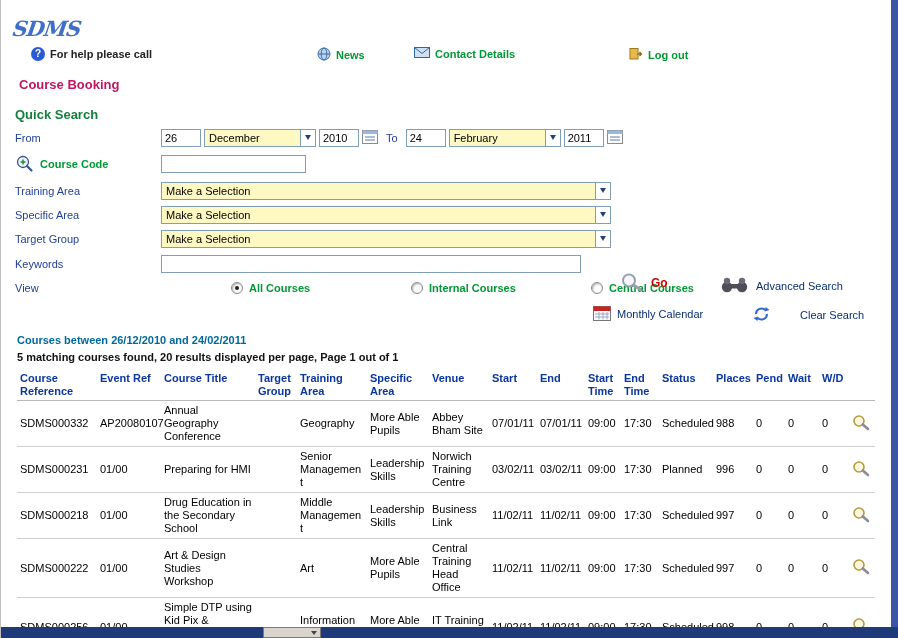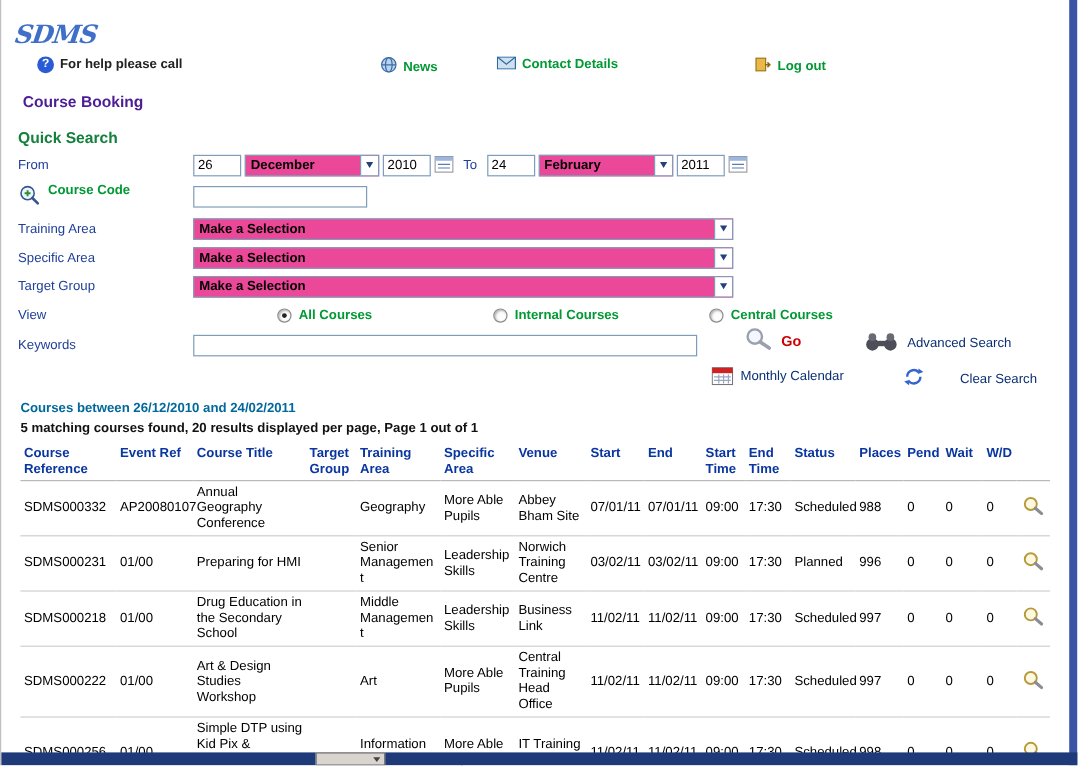--- a/index.html
+++ b/index.html
@@ -11,31 +11,31 @@
   .logo { position:absolute; left:12px; top:16px; font-family:"DejaVu Serif", serif; font-style:italic; font-weight:bold; font-size:21px; color:#3f6fc8; letter-spacing:-1px; transform:skewX(-8deg); }
   .nav { position:absolute; left:62px; top:24px; width:696px; height:17px; display:flex; gap:2px; }
   .nav-item { flex:1; background:#1e3a78; color:#fff; font-weight:bold; font-size:11px; text-align:center; line-height:17px; cursor:pointer; }
 
   
   .hgroup { position:absolute; top:47px; display:inline-flex; align-items:center; gap:5px; font-weight:bold; }
   .help-icon { display:inline-block; width:14px; height:14px; border-radius:50%; background:#2a5bd7; color:#fff; font-size:10px; font-weight:bold; text-align:center; line-height:14px; }
   .green { color:#009933; }
   .dark { color:#222; }
 
-  .page-title { position:absolute; left:18px; top:77px; font-size:13px; font-weight:bold; color:#4c1d95; }
+  .page-title { position:absolute; left:18px; top:77px; font-size:13px; font-weight:bold; color:#be185d; }
   .quick-title { position:absolute; left:14px; top:107px; font-size:13px; font-weight:bold; color:#15803d; }
 
   
   .form { position:absolute; left:14px; top:128px; width:660px; }
   .frow { display:flex; align-items:center; margin-bottom:5px; min-height:19px; }
   .flabel { width:146px; color:#1f3f99; flex:none; }
-  .ccode-label { display:inline-flex; align-items:flex-start; gap:4px; }
+  .ccode-label { display:inline-flex; align-items:center; gap:4px; }
   input.txt { height:18px; border:1px solid #7f9db9; font-family:"Liberation Sans",sans-serif; font-size:11px; padding:1px 3px; background:#fff; }
   .w-day { width:40px; } .w-year { width:40px; } .w-code { width:145px; } .w-key { width:420px; }
-  .combo { display:inline-flex; height:18px; border:1px solid #7f9db9; background:#ec4899; align-items:stretch;font-weight:bold; }
+  .combo { display:inline-flex; height:18px; border:1px solid #7f9db9; background:#fef9c3; align-items:stretch; }
   .combo .val { padding:2px 4px; white-space:nowrap; overflow:hidden; }
   .combo-btn { width:15px; flex:none; border-left:1px solid #7f9db9; background:#fff; display:flex; align-items:center; justify-content:center; cursor:pointer; }
   .combo-btn::after { content:''; border-left:3.5px solid transparent; border-right:3.5px solid transparent; border-top:5px solid #23407c; }
   .combo.month { width:112px; } .combo.month .val { flex:1; }
   .combo.big { width:450px; } .combo.big .val { flex:1; } .gap-sm { width:3px; flex:none; }
   .to-label { color:#1f3f99; margin:0 8px; }
   .cal-icon { margin-left:3px; cursor:pointer; }
 
   
   .view-controls { display:flex; padding-left:70px; }
@@ -178,41 +178,41 @@
     </div>
 
     <div class="frow" data-name="target-group-row">
       <span class="flabel" data-name="target-group-label">Target Group</span>
       <span class="combo big" data-name="target-group-select">
         <span class="val" data-name="target-group-value">Make a Selection</span>
         <span class="combo-btn" data-name="chevron-down-icon"></span>
       </span>
     </div>
 
+    <div class="frow" style="margin-top:6px;" data-name="keywords-row">
+      <span class="flabel" data-name="keywords-label">Keywords</span>
+      <input class="txt w-key" data-name="keywords-input" value="" style="">
+    </div>
+
     <div class="frow" data-name="view-row">
       <span class="flabel" data-name="view-label">View</span>
       <span class="view-controls">
         <span class="radio-group" data-name="radio-all-courses">
           <span class="radio selected" data-name="radio-selected-icon"></span>
           <span class="radio-label" data-name="all-courses-label">All Courses</span>
         </span>
         <span class="radio-group" data-name="radio-internal-courses">
           <span class="radio" data-name="radio-icon"></span>
           <span class="radio-label" data-name="internal-courses-label">Internal Courses</span>
         </span>
         <span class="radio-group" data-name="radio-central-courses">
           <span class="radio" data-name="radio-icon"></span>
           <span class="radio-label" data-name="central-courses-label">Central Courses</span>
         </span>
       </span>
-    </div>
-
-    <div class="frow" style="margin-top:6px;" data-name="keywords-row">
-      <span class="flabel" data-name="keywords-label">Keywords</span>
-      <input class="txt w-key" data-name="keywords-input" value="" style="">
     </div>
   </div>
 
   <span class="action" style="left:618px; top:272px;" data-name="go-button">
     <span data-name="go-magnifier-icon"><svg width="26" height="20">
           <circle cx="10" cy="8.5" r="6" fill="#f4f7ff" stroke="#9aa0ad" stroke-width="2"></circle>
           <line x1="14.5" y1="13" x2="22" y2="18" stroke="#9aa0ad" stroke-width="3" stroke-linecap="round"></line>
         </svg></span>
     <span class="go-label" data-name="go-label">Go</span>
   </span>

